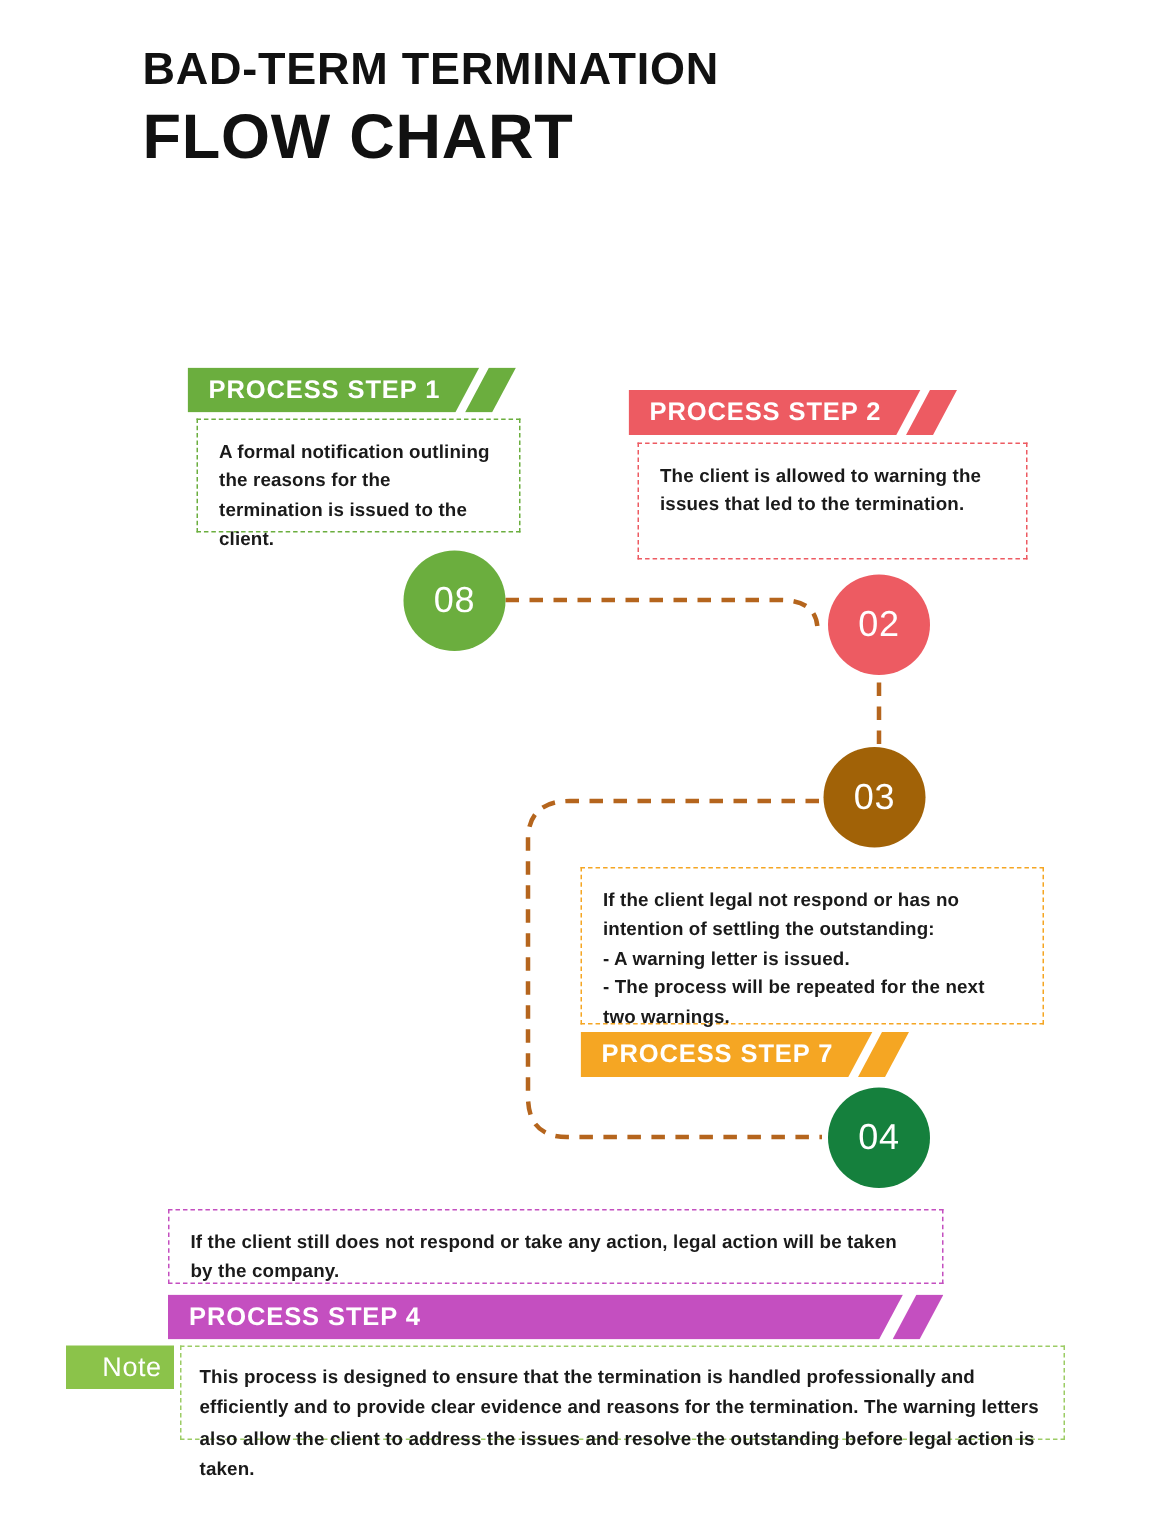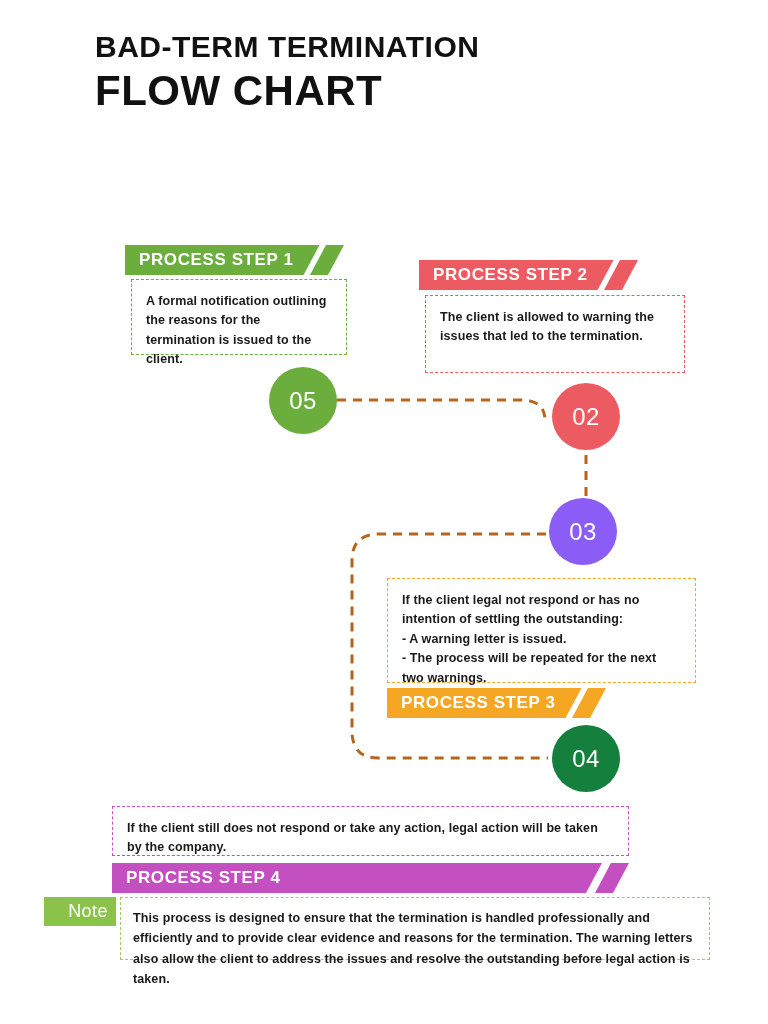--- a/index.html
+++ b/index.html
@@ -97,47 +97,47 @@
   <div class="banner" id="banner-1" style="left:125px; top:245px;">
     <div class="bar" style="background: rgb(107, 174, 62);">
       <span>PROCESS STEP 1</span>
     </div>
     <div class="tail" id="tail-1" style="left: 185px; background: rgb(107, 174, 62);"></div>
   </div>
   <div class="txtbox" id="box-1" style="left: 131px; top: 279px; width: 216px; height: 76px; border-color: rgb(107, 174, 62);">
     <p>A formal notification outlining the reasons for the termination is issued to the client.</p>
   </div>
   <div class="circle" id="circle-1" style="left: 269px; top: 367px; width: 68px; height: 67px; background: rgb(107, 174, 62);">
-    <span>05</span>
+    <span>08</span>
   </div>
 
   <div class="banner" id="banner-2" style="left:419px; top:260px;">
     <div class="bar" style="background: rgb(237, 91, 98);">
       <span>PROCESS STEP 2</span>
     </div>
     <div class="tail" id="tail-2" style="left: 185px; background: rgb(237, 91, 98);"></div>
   </div>
   <div class="txtbox" id="box-2" style="left: 425px; top: 295px; width: 260px; height: 78px; border-color: rgb(237, 91, 98);">
     <p>The client is allowed to warning the issues that led to the termination.</p>
   </div>
   <div class="circle" id="circle-2" style="left: 552px; top: 383px; width: 68px; height: 67px; background: rgb(237, 91, 98);">
     <span>02</span>
   </div>
 
-  <div class="circle" id="circle-3" style="left: 549px; top: 498px; width: 68px; height: 67px; background: #8b5cf6;">
+  <div class="circle" id="circle-3" style="left: 549px; top: 498px; width: 68px; height: 67px; background: #a16207;">
     <span>03</span>
   </div>
   <div class="txtbox" id="box-3" style="left: 387px; top: 578px; width: 309px; height: 105px; border-color: rgb(245, 166, 35);">
     <p style="white-space:pre-line;">If the client legal not respond or has no intention of settling the outstanding:
 - A warning letter is issued.
 - The process will be repeated for the next two warnings.</p>
   </div>
   <div class="banner" id="banner-3" style="left:387px; top:688px;">
     <div class="bar" style="background: rgb(245, 166, 35);">
-      <span>PROCESS STEP 3</span>
+      <span>PROCESS STEP 7</span>
     </div>
     <div class="tail" id="tail-3" style="left: 185px; background: rgb(245, 166, 35);"></div>
   </div>
 
   <div class="circle" id="circle-4" style="left: 552px; top: 725px; width: 68px; height: 67px; background: #15803d;">
     <span>04</span>
   </div>
   <div class="txtbox" id="box-4" style="left: 112px; top: 806px; width: 517px; height: 50px; border-color: rgb(196, 79, 192);">
     <p>If the client still does not respond or take any action, legal action will be taken by the company.</p>
   </div>

